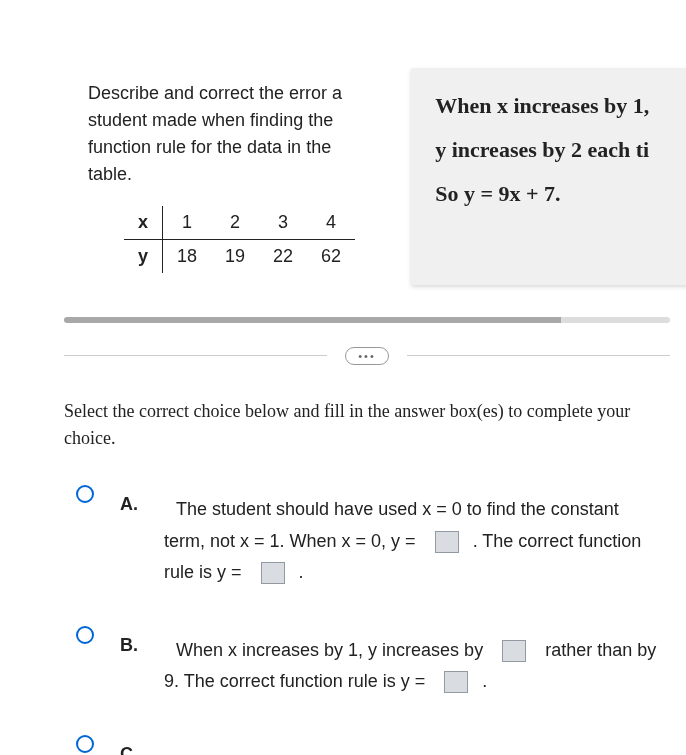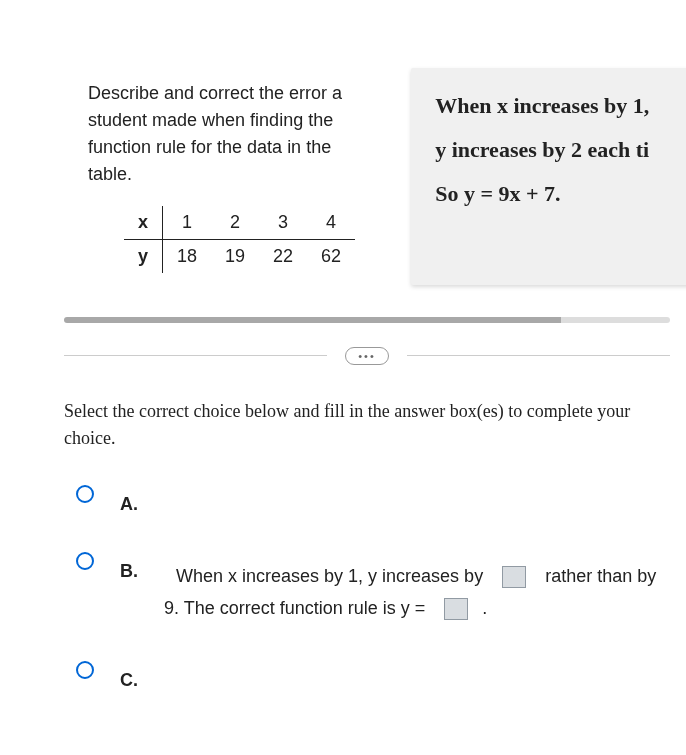--- a/index.html
+++ b/index.html
@@ -160,20 +160,23 @@
   <div class="divider-line"></div>
   <div class="dots-pill">•••</div>
   <div class="divider-line"></div>
 </div>
 
 <div class="instruction">Select the correct choice below and fill in the answer box(es) to complete your choice.</div>
 
 <div class="choice">
   <div class="radio"></div>
   <div class="choice-letter">A.</div>
+  <div class="choice-text">
+    <span>The student should have used x = 0 to find the constant term, not x = 1. When x = 0, y = </span><span class="blank"></span><span>. The correct function rule is y = </span><span class="blank"></span><span>.</span>
+  </div>
 </div>
 
 <div class="choice">
   <div class="radio"></div>
   <div class="choice-letter">B.</div>
   <div class="choice-text">
     <span>When x increases by 1, y increases by </span><span class="blank"></span><span> rather than by 9. The correct function rule is y = </span><span class="blank"></span><span>.</span>
   </div>
 </div>
 

